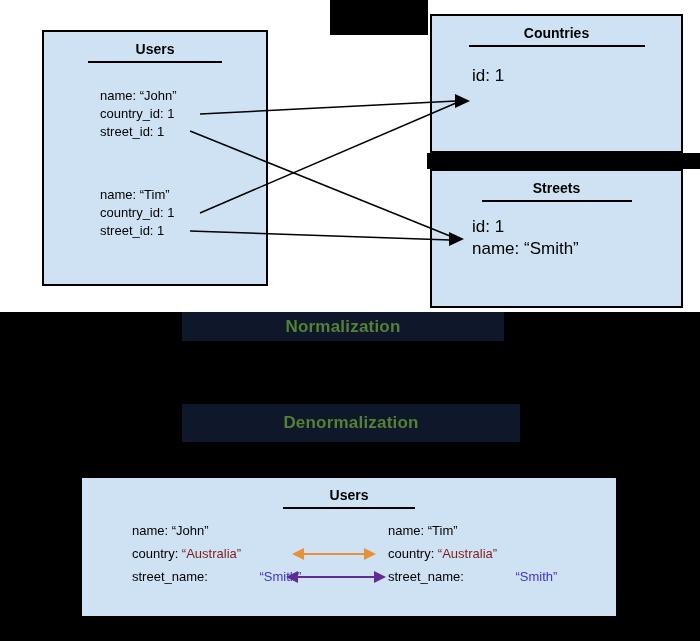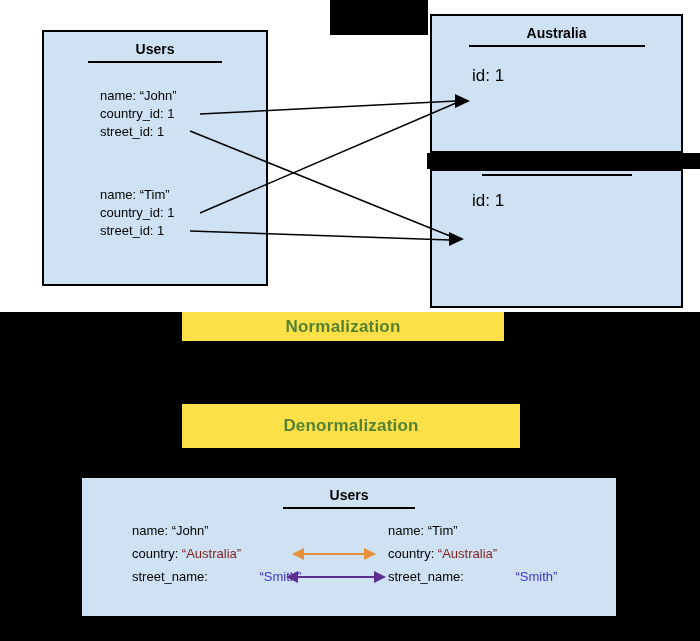--- a/index.html
+++ b/index.html
@@ -7,21 +7,21 @@
   body {
     width: 700px; height: 641px;
     background: #ffffff;
     position: relative;
     overflow: hidden;
     font-family: "Liberation Sans", sans-serif;
     color: #000;
   }
   .blk { position: absolute; background: #000; }
   .patch {
-    position: absolute; background: #fde047;
+    position: absolute; background: #0f172a;
     display: flex; align-items: center; justify-content: center;
   }
   .process-label {
     font-weight: bold; font-size: 17px; color: #548235;
     letter-spacing: 0.2px;
   }
   .table-box {
     position: absolute;
     background: #cfe2f3;
     border: 2px solid #000;
@@ -45,51 +45,53 @@
 </head>
 <body>
 
 <div class="blk" style="left:330px; top:0; width:98px; height:35px"></div>
 <div class="blk" style="left:427px; top:153px; width:273px; height:16px"></div>
 <div class="blk" style="left:0; top:312px; width:700px; height:329px"></div>
 
 <div class="patch" style="left:182px; top:312px; width:322px; height:29px">
   <span class="process-label">Normalization</span>
 </div>
-<div class="patch" style="left:182px; top:404px; width:338px; height:44px">
+<div class="patch" style="left:182px; top:404px; width:338px; height:38px">
   <span class="process-label">Denormalization</span>
 </div>
 
 <div class="table-box" style="left:42px; top:30px; width:226px; height:256px">
   <div class="tbl-title">Users</div>
   <div class="tbl-underline" style="width:134px"></div>
   <div class="rows g1">
     <div>name: “John”</div>
     <div>country_id: 1</div>
     <div>street_id: 1</div>
   </div>
   <div class="rows g2">
     <div>name: “Tim”</div>
     <div>country_id: 1</div>
     <div>street_id: 1</div>
   </div>
 </div>
 
 <div class="table-box" style="left:430px; top:14px; width:253px; height:139px">
-  <div class="tbl-title">Australia</div>
+  <div class="tbl-title">Countries</div>
   <div class="tbl-underline" style="width:176px"></div>
   <div class="c-rows countries">
     <div>id: 1</div>
   </div>
 </div>
 
 <div class="table-box" style="left:430px; top:169px; width:253px; height:139px">
+  <div class="tbl-title">Streets</div>
   <div class="tbl-underline" style="width:150px"></div>
   <div class="c-rows streets">
     <div>id: 1</div>
+    <div>name: “Smith”</div>
   </div>
 </div>
 
 <svg class="svg-overlay" style="left:0; top:0; z-index:10" width="700" height="312" viewBox="0 0 700 312">
   <line x1="200" y1="114" x2="456" y2="101" stroke="#000" stroke-width="1.5"></line>
   <line x1="200" y1="213" x2="456" y2="103" stroke="#000" stroke-width="1.5"></line>
   <line x1="190" y1="131" x2="450" y2="236" stroke="#000" stroke-width="1.5"></line>
   <line x1="190" y1="231" x2="450" y2="240" stroke="#000" stroke-width="1.5"></line>
   <polygon points="470,101 455,94 455,108" fill="#000"></polygon>
   <polygon points="464,239 449,232 449,246" fill="#000"></polygon>

